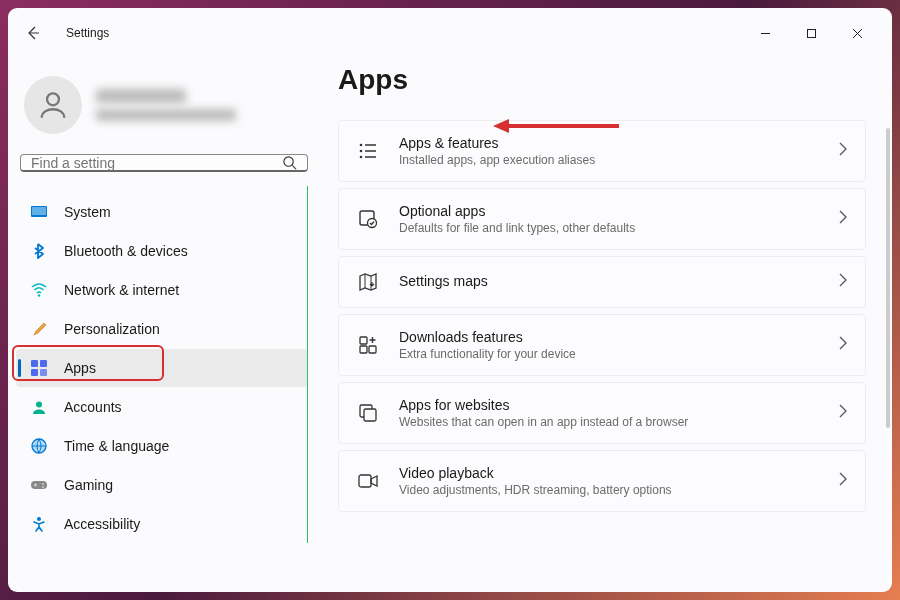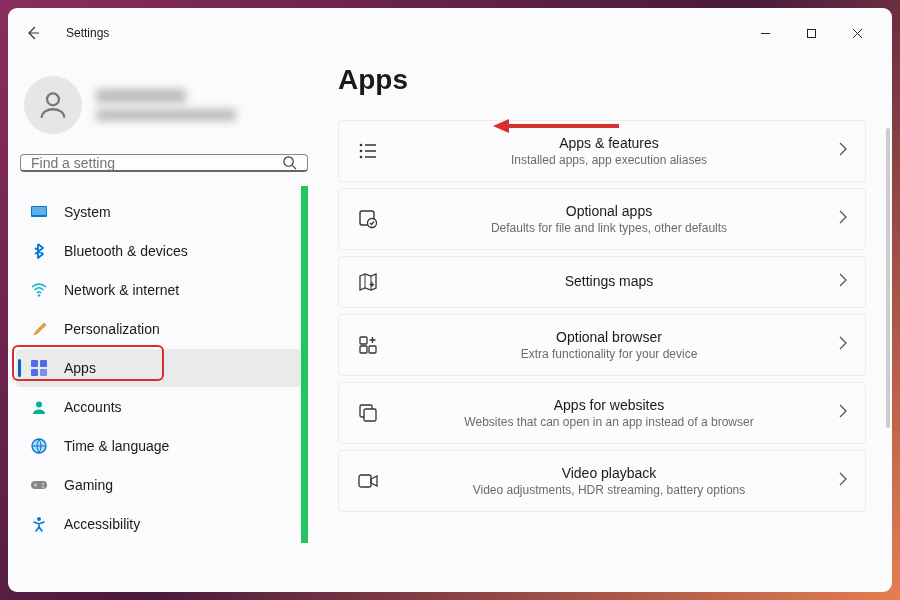--- a/index.html
+++ b/index.html
@@ -104,21 +104,21 @@
     .search-box input {
       flex: 1;
       border: none;
       outline: none;
       background: transparent;
       font-size: 14px;
       color: #666;
     }
     .nav-list {
       padding-top: 6px;
-      border-right: 7px solid #22c55e;
+      border-right: 1px solid #22c55e;
       margin-right: 4px;
     }
     .nav-item {
       display: flex;
       align-items: center;
       height: 38px;
       padding: 0 14px;
       gap: 16px;
       cursor: pointer;
       border-radius: 4px;
@@ -175,21 +175,20 @@
     }
     .card {
       background: #fcfcfe;
       border: 1px solid #ececec;
       border-radius: 4px;
       padding: 14px 18px;
       display: flex;
       align-items: center;
       cursor: pointer;
       gap: 20px;
-      text-align: center;
     }
     .card-icon {
       width: 22px;
       height: 22px;
       display: flex;
       align-items: center;
       justify-content: center;
       color: #333;
     }
     .card-content {
@@ -435,21 +434,21 @@
         <div class="card">
           <div class="card-icon">
             <svg width="20" height="20" viewBox="0 0 20 20">
                 <rect x="2" y="2" width="7" height="7" rx="1" stroke="#333" stroke-width="1.3" fill="none"></rect>
                 <rect x="11" y="11" width="7" height="7" rx="1" stroke="#333" stroke-width="1.3" fill="none"></rect>
                 <rect x="2" y="11" width="7" height="7" rx="1" stroke="#333" stroke-width="1.3" fill="none"></rect>
                 <path d="M14.5 2 L14.5 8 M11.5 5 L17.5 5" stroke="#333" stroke-width="1.4"></path>
               </svg>
           </div>
           <div class="card-content">
-            <div class="card-title">Optional browser</div>
+            <div class="card-title">Downloads features</div>
             <div class="card-sub">Extra functionality for your device</div>
           </div>
           <div class="chevron">
             <svg width="8" height="14" viewBox="0 0 8 14">
                 <path d="M1 1 L7 7 L1 13" stroke="#555" stroke-width="1.3" fill="none"></path>
               </svg>
           </div>
         </div>
 
         <div class="card">

